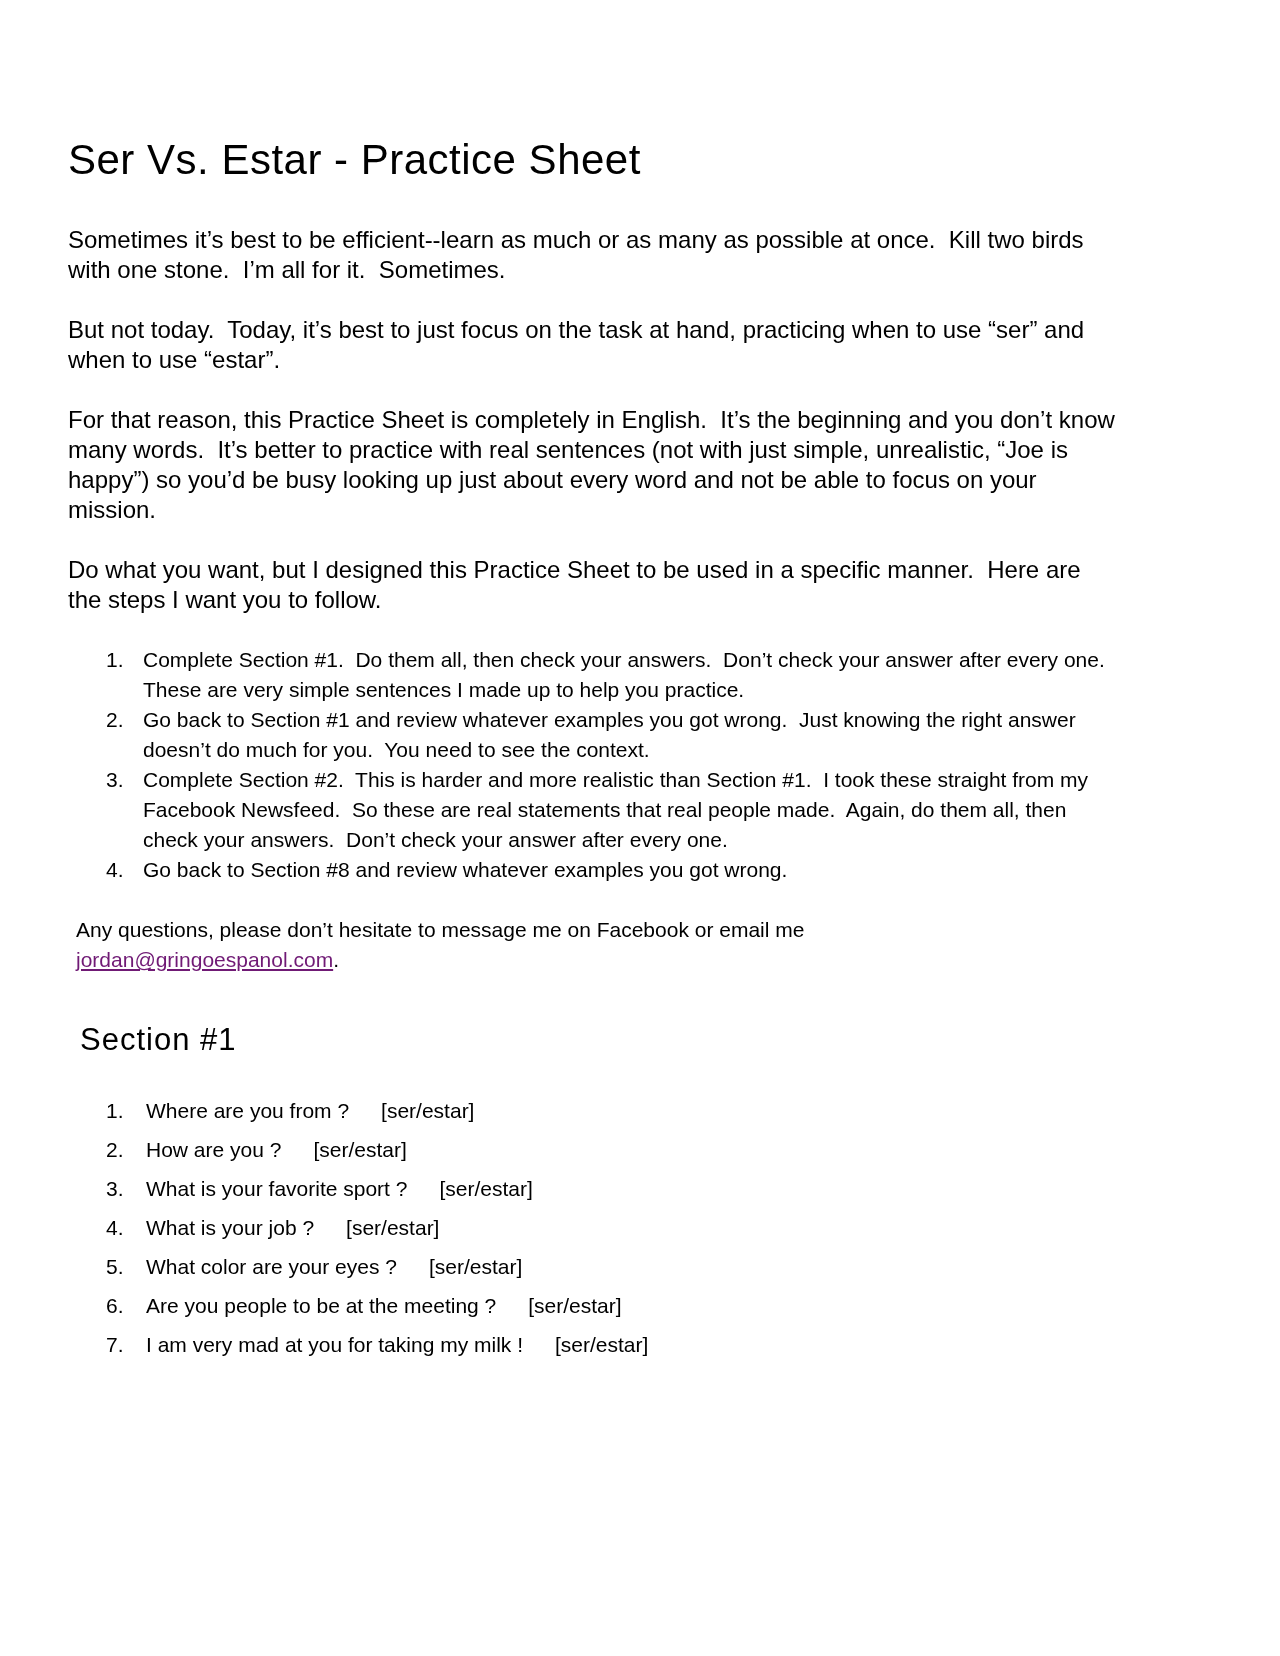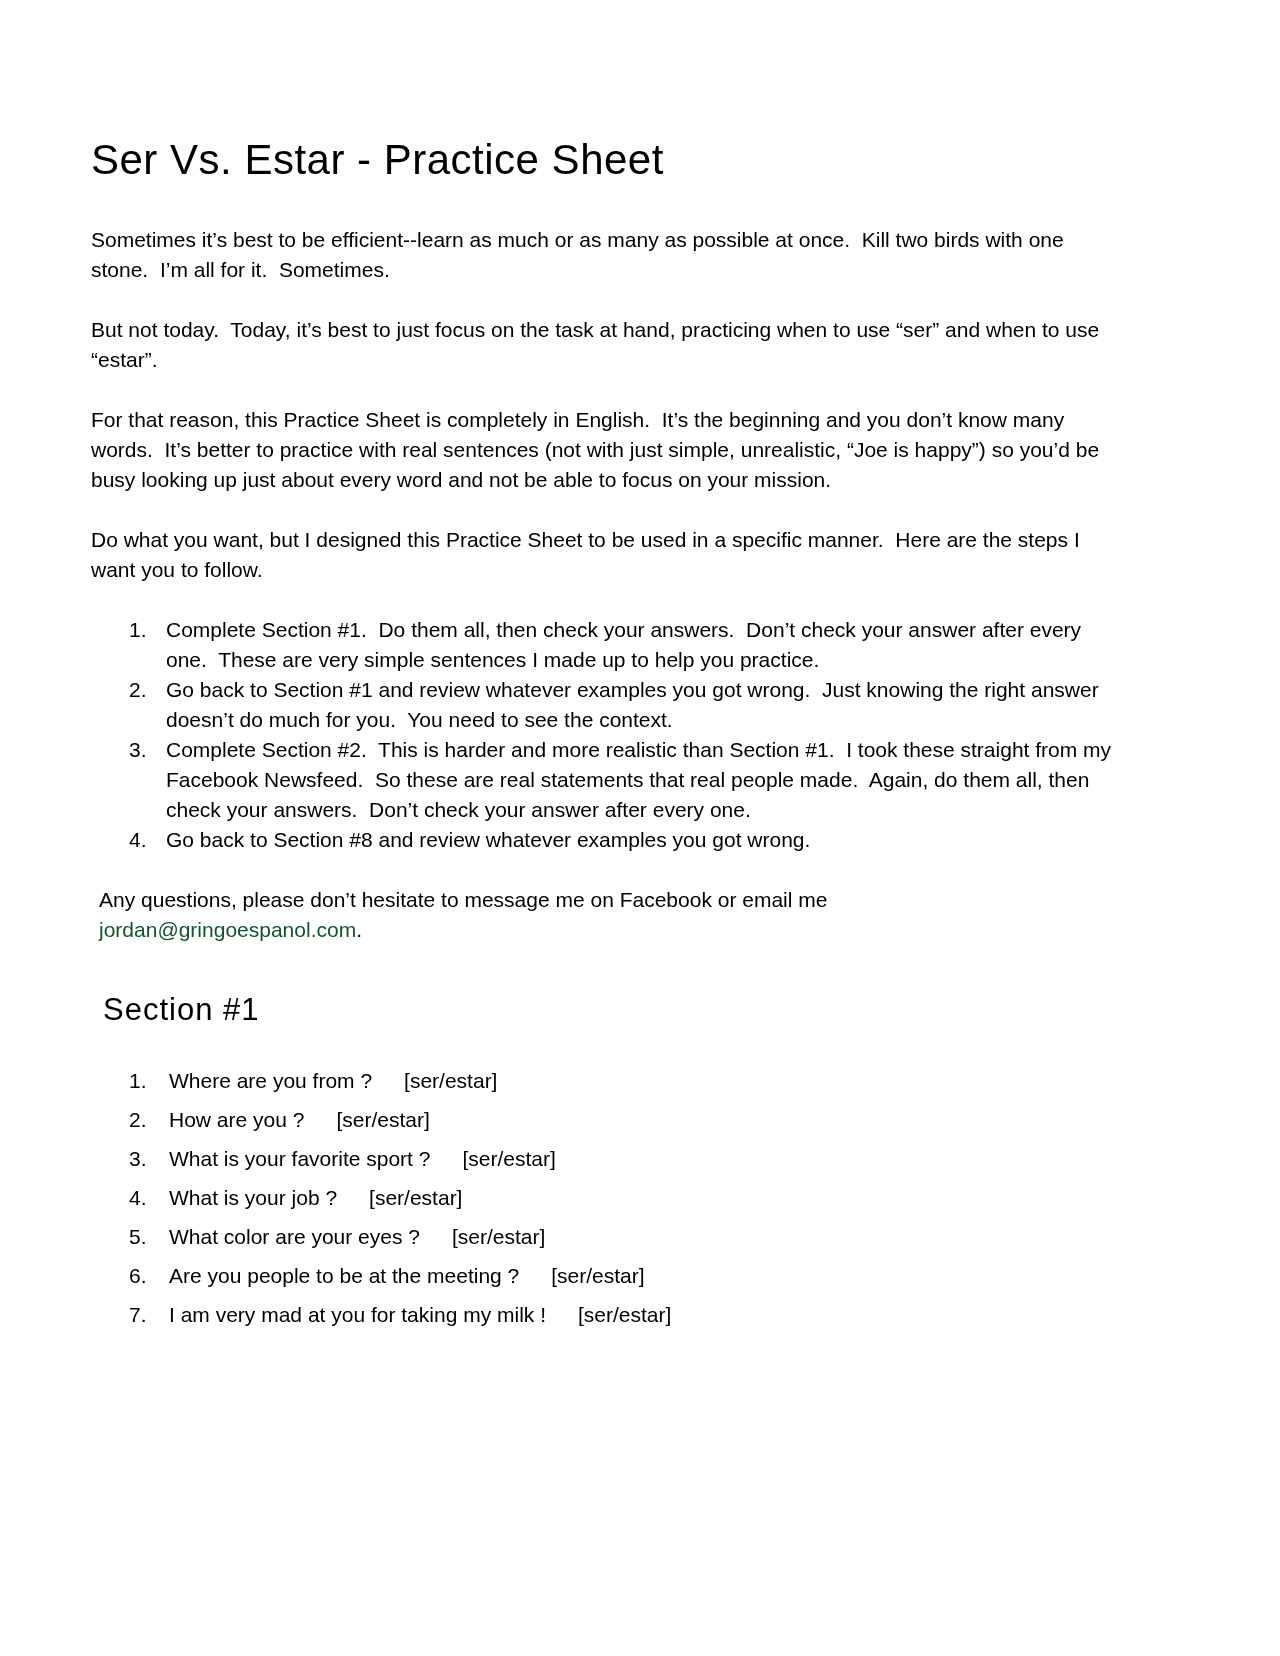--- a/index.html
+++ b/index.html
@@ -9,31 +9,31 @@
     width: 1280px;
     height: 1656px;
     overflow: hidden;
     font-family: "Liberation Sans", sans-serif;
     color: #000000;
   }
   .page {
     box-sizing: border-box;
     width: 1280px;
     height: 1656px;
-    padding: 135px 165px 0 91px;
+    padding: 135px 165px 0 68px;
   }
   .doc-title {
     font-size: 42px;
     font-weight: 400;
     line-height: 1.2;
     letter-spacing: 0.5px;
     margin: 0 0 40px 0;
   }
   .para {
-    font-size: 21px;
+    font-size: 24px;
     line-height: 30px;
     margin: 0 0 30px 0;
     white-space: pre-wrap;
   }
   .steps {
     margin: 0 0 30px 0;
   }
   .step {
     display: flex;
     font-size: 21px;
@@ -48,21 +48,22 @@
     flex: 1;
     white-space: pre-wrap;
   }
   .contact {
     font-size: 21px;
     line-height: 30px;
     margin: 8px;
     white-space: pre-wrap;
   }
   .email-link {
-    color: #14532d;
+    color: #701a75;
+    text-decoration: underline;
     cursor: pointer;
   }
   .section-heading {
     font-size: 31px;
     font-weight: 400;
     letter-spacing: 1px;
     line-height: 36px;
     margin: 47px 0 38px 12px;
   }
   .questions {

